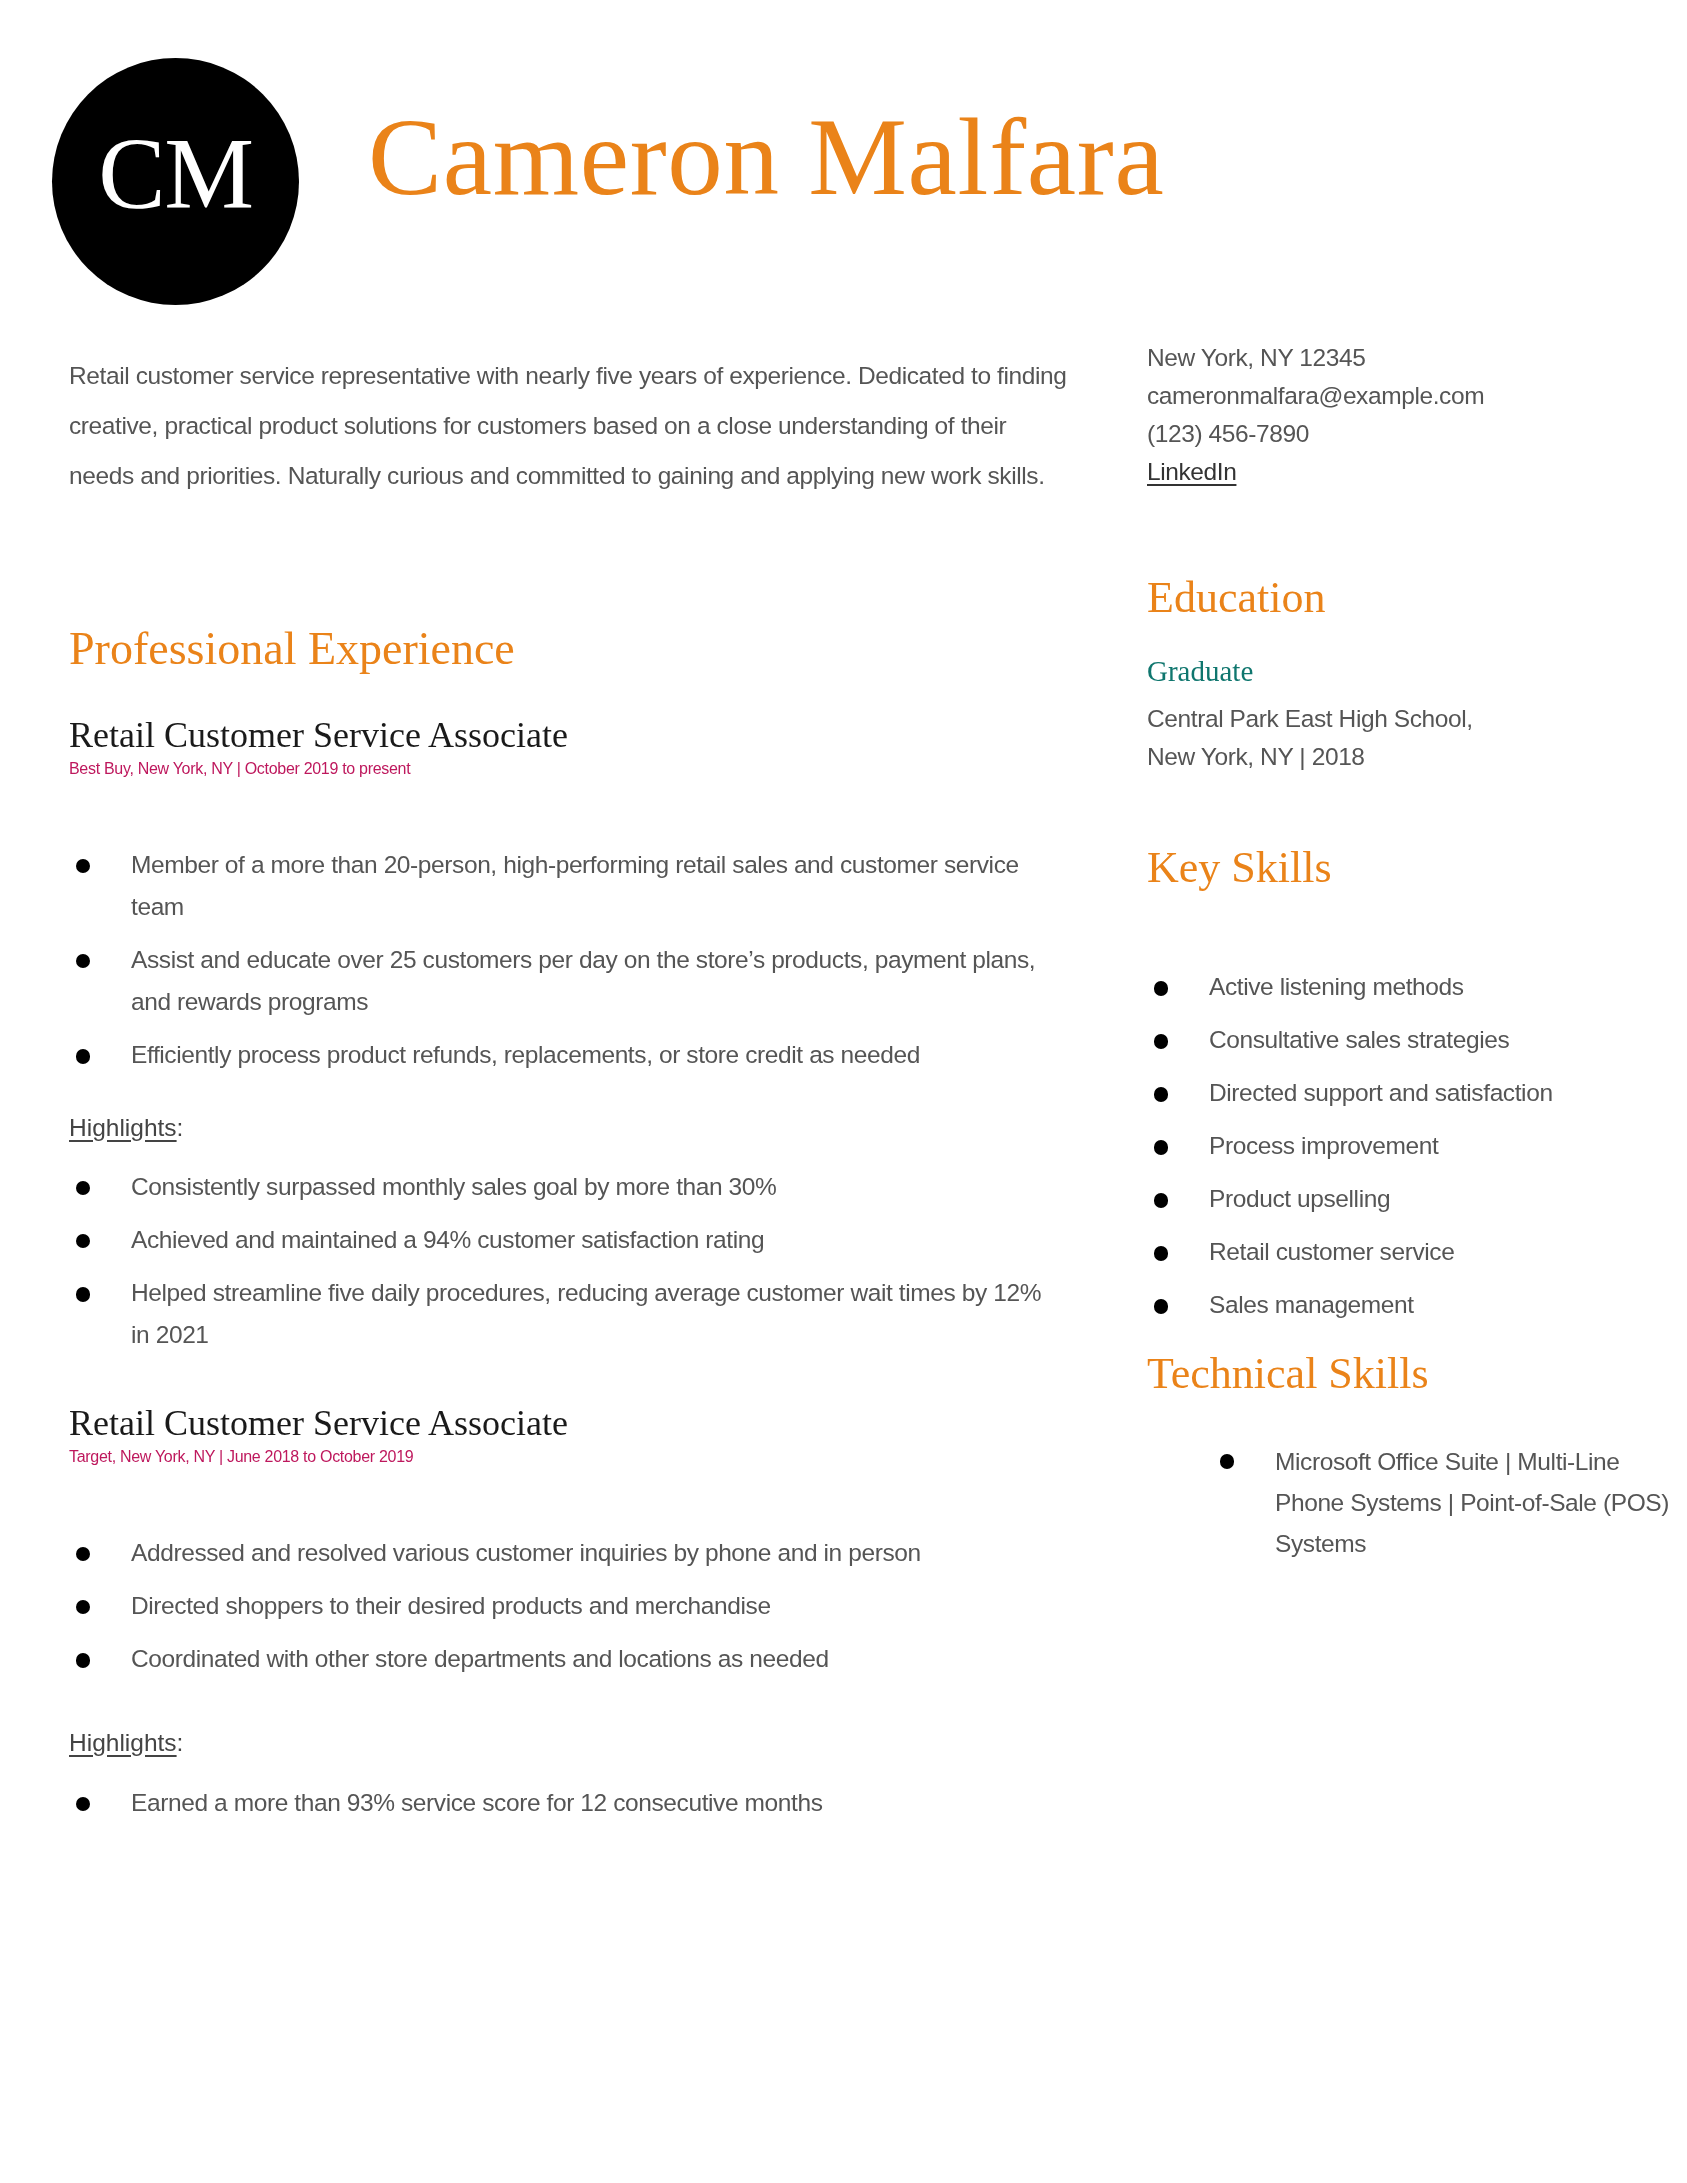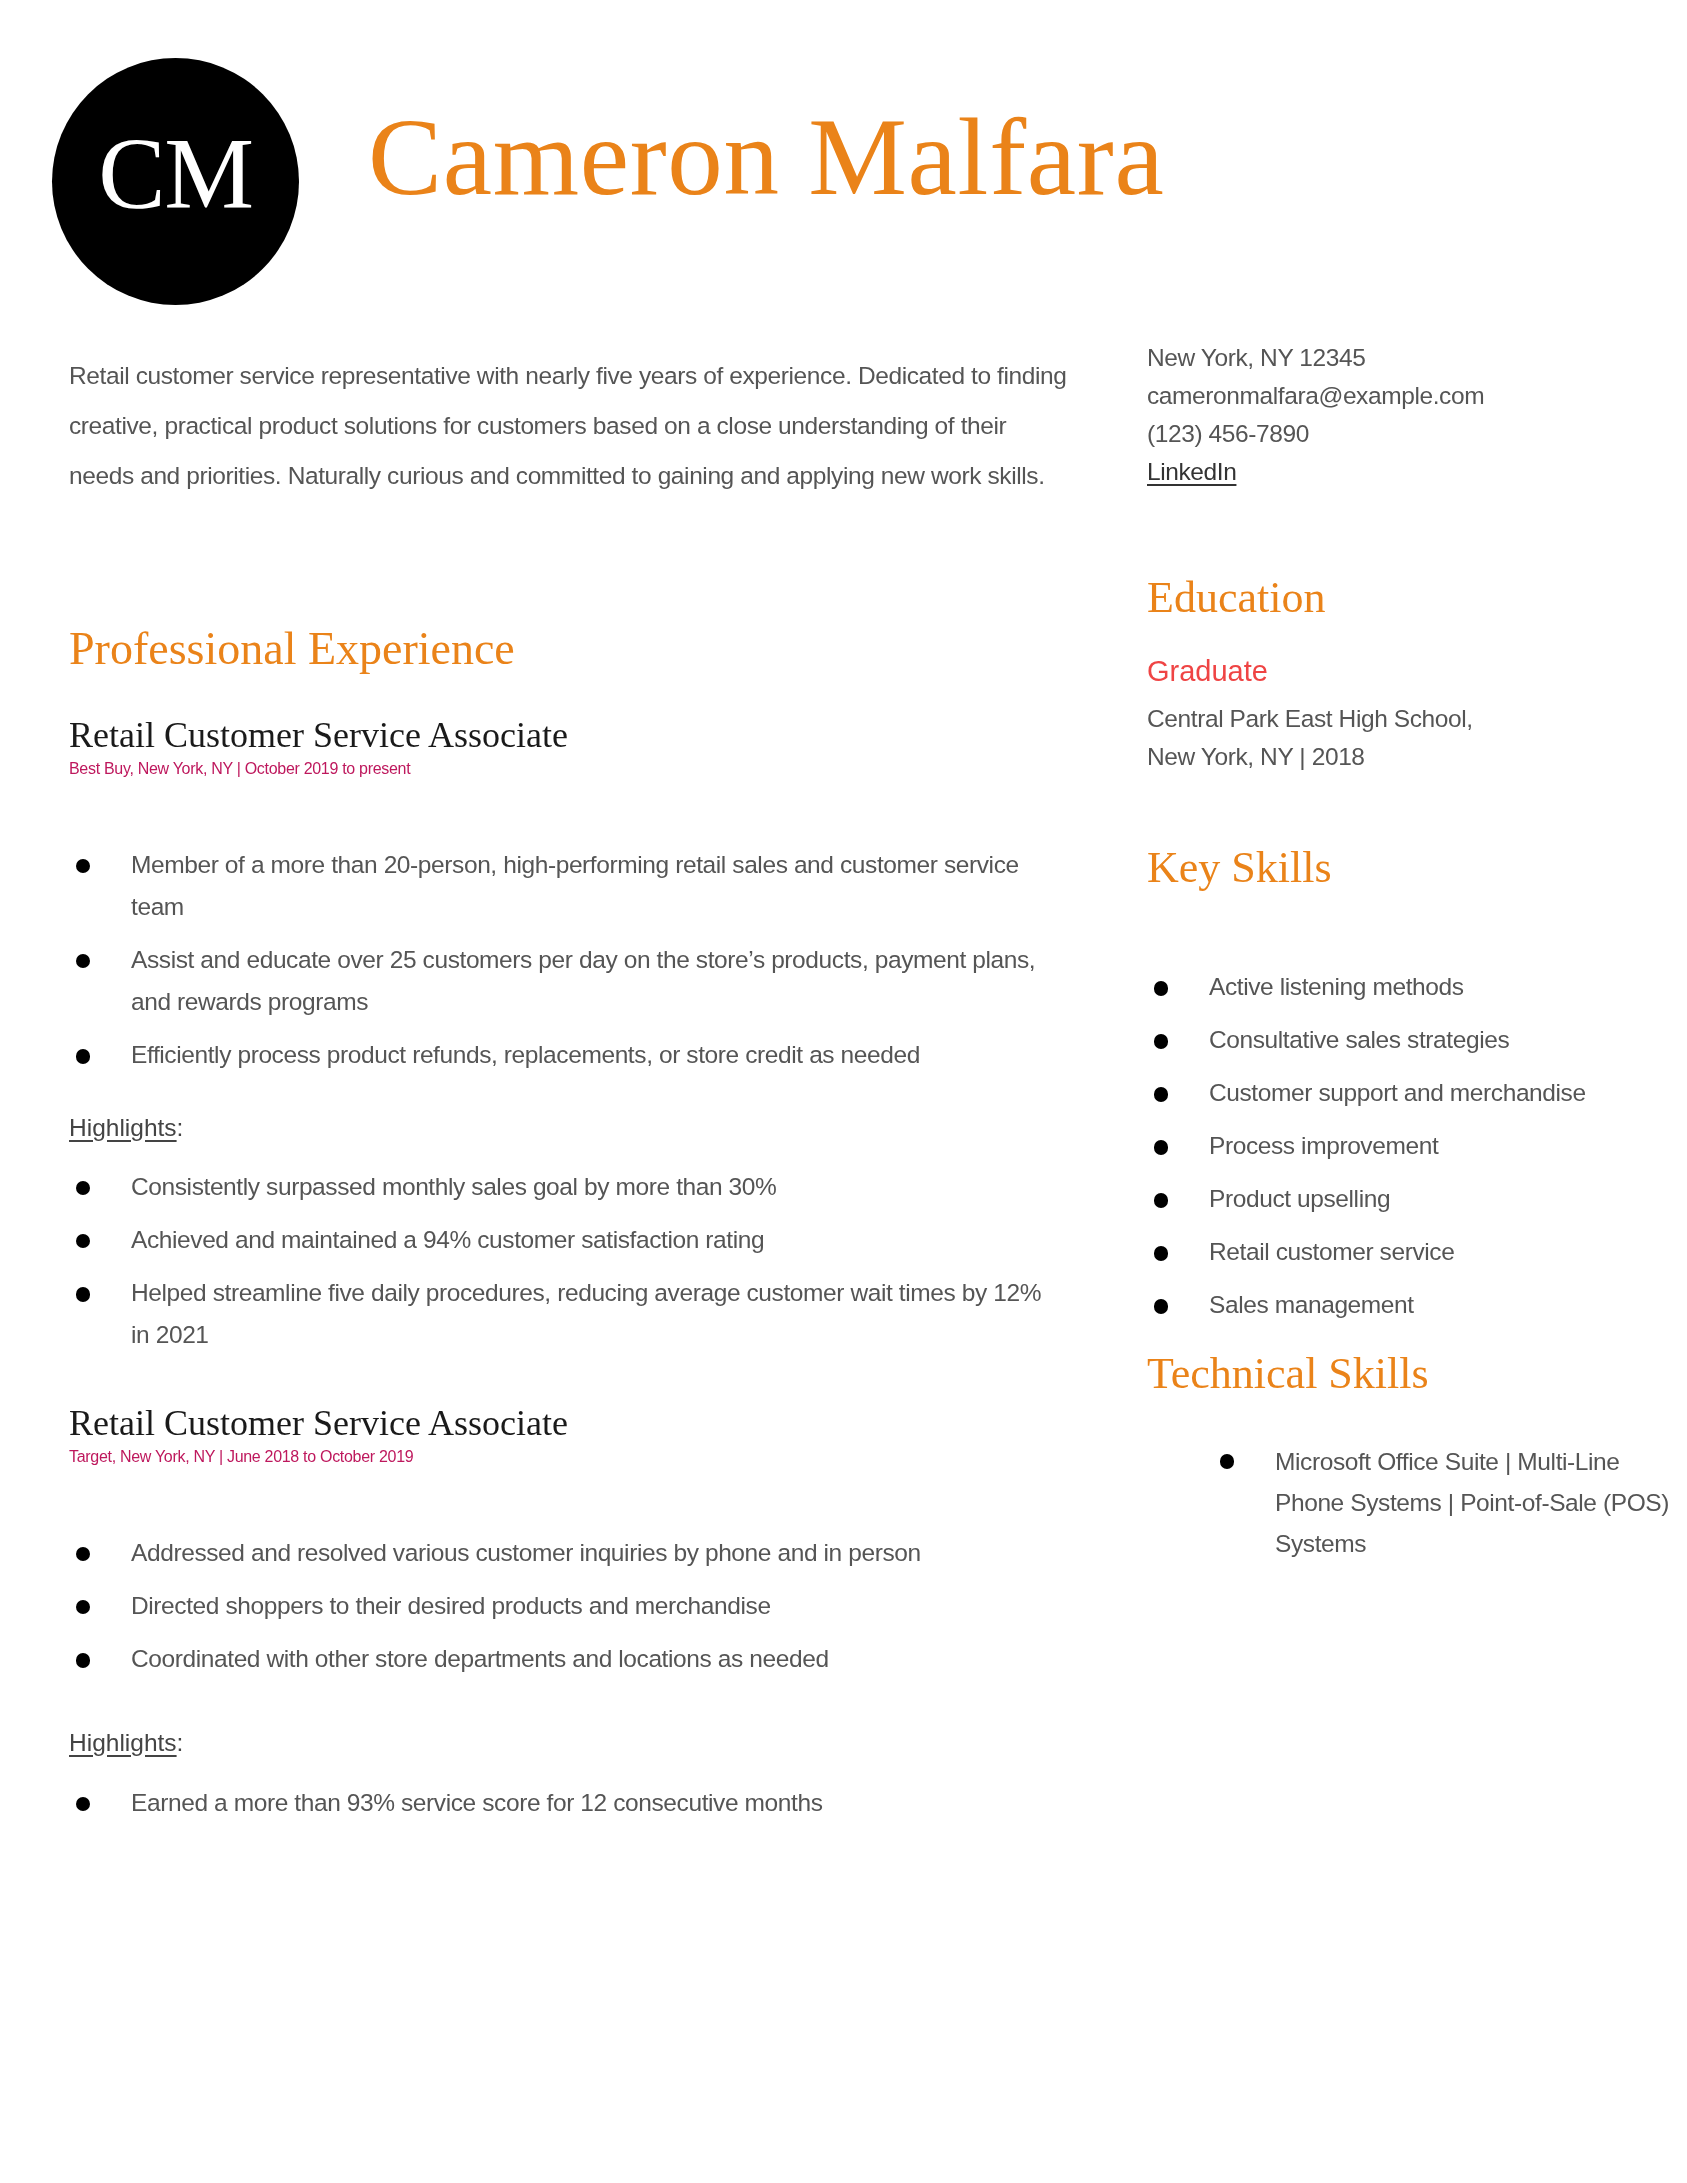--- a/index.html
+++ b/index.html
@@ -96,31 +96,31 @@
 
 <div class="abs sans" style="left:69px; top:1729px;">
   <span class="hl-label">Highlights</span><span style="font-size:24.5px;color:#444">:</span>
 </div>
 
 <ul class="abs blist left-list sans body-text" style="left:69px; top:1782px;">
   <li><span class="dot"></span><span>Earned a more than 93% service score for 12 consecutive months</span></li>
 </ul>
 
 <div class="abs serif orange section-heading" style="left:1147px; top:576px; font-size:44px;">Education</div>
-<div class="abs sans" style="left:1147px; top:655px; font-size:29px; color:#ef4444; white-space:nowrap;">Graduate</div>
+<div class="abs sans" style="left:1147px; top:655px; font-size:29px; color:#0f766e; white-space:nowrap;font-family:Liberation Serif, serif;">Graduate</div>
 <div class="abs sans body-text" style="left:1147px; top:700px; line-height:38px; white-space:nowrap;">
   <div>Central Park East High School,</div>
   <div>New York, NY | 2018</div>
 </div>
 
 <div class="abs serif orange section-heading" style="left:1147px; top:846px; font-size:44px;">Key Skills</div>
 <ul class="abs blist right-list sans body-text" style="left:1147px; top:920px;margin-top:48px;">
   <li><span class="dot"></span><span>Active listening methods</span></li>
   <li><span class="dot"></span><span>Consultative sales strategies</span></li>
-  <li><span class="dot"></span><span>Customer support and merchandise</span></li>
+  <li><span class="dot"></span><span>Directed support and satisfaction</span></li>
   <li><span class="dot"></span><span>Process improvement</span></li>
   <li><span class="dot"></span><span>Product upselling</span></li>
   <li><span class="dot"></span><span>Retail customer service</span></li>
   <li><span class="dot"></span><span>Sales management</span></li>
 </ul>
 
 <div class="abs serif orange section-heading" style="left:1147px; top:1352px; font-size:44px;">Technical Skills</div>
 <ul class="abs blist right-list sans body-text" style="left:1213px; top:1433px; width:476px;margin-top:8px;">
   <li style="line-height:41px;"><span class="dot"></span><span>Microsoft Office Suite | Multi-Line Phone Systems | Point-of-Sale (POS) Systems</span></li>
 </ul>

